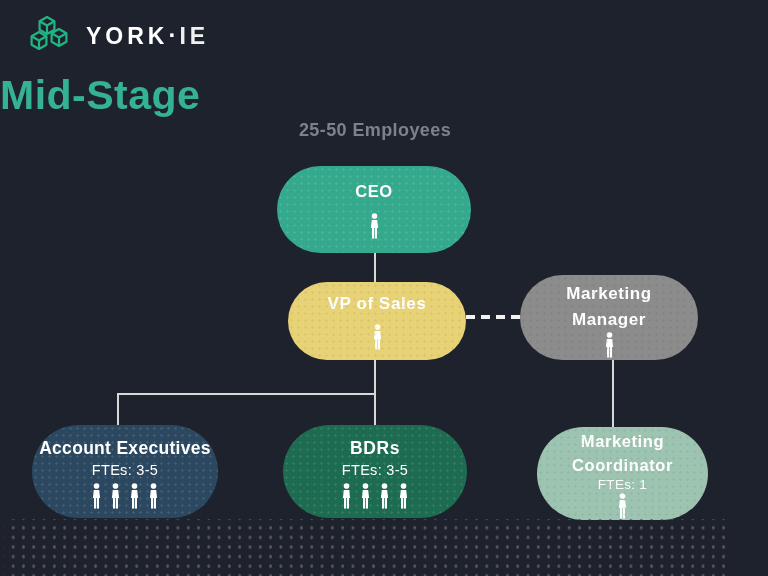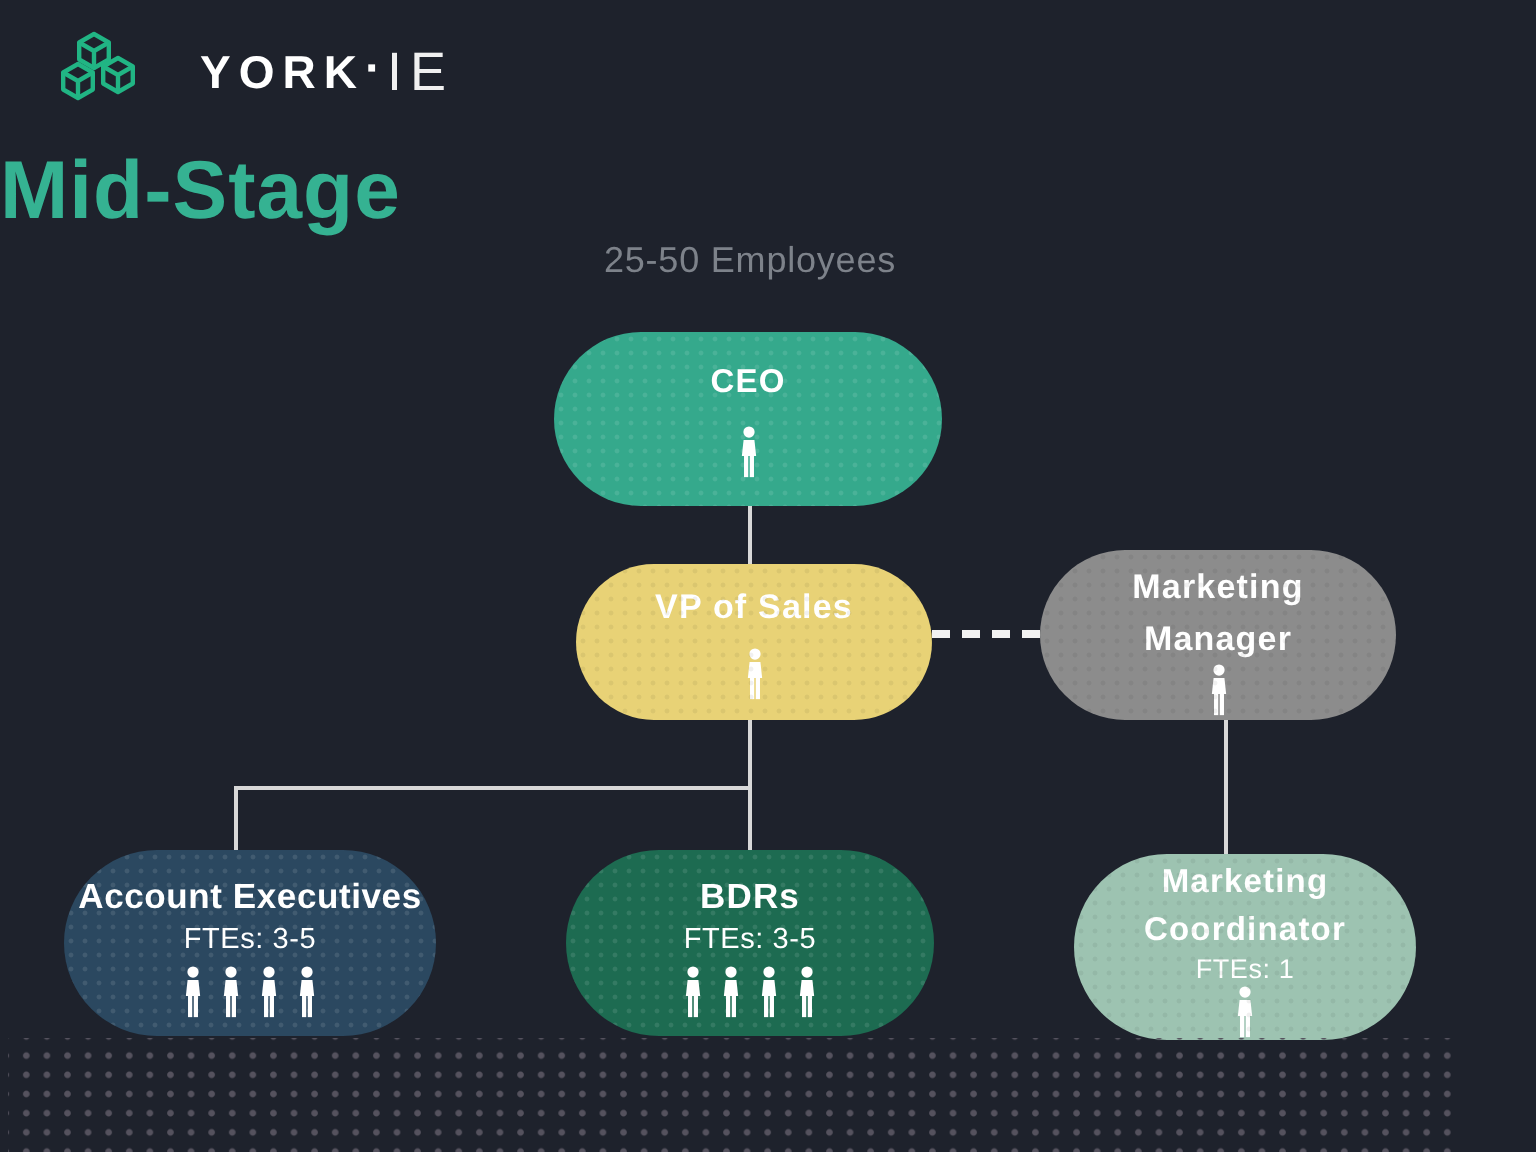--- a/index.html
+++ b/index.html
@@ -5,36 +5,36 @@
   html,body{margin:0;padding:0;}
   body{
     width:768px;height:576px;overflow:hidden;
     background:#1e222c;
     font-family:"Liberation Sans","DejaVu Sans",sans-serif;
     -webkit-font-smoothing:antialiased;
   }
   .canvas{position:relative;width:768px;height:576px;background:#1e222c;}
 
   
-  .brand{position:absolute;left:26px;top:12px;display:flex;align-items:center;gap:28px;}
+  .brand{position:absolute;left:26px;top:12px;display:flex;align-items:center;gap:14px;}
   .brand-logo-icon{width:46px;height:48px;}
   .brand-text{display:flex;align-items:center;color:#ffffff;}
   .brand-primary{font-size:23px;font-weight:800;letter-spacing:4px;color:#ffffff;}
   .brand-dot{font-size:24px;font-weight:700;color:#ffffff;margin:0 3px 2px 0;}
-  .brand-secondary{font-size:27px;font-weight:400;letter-spacing:4px;color:#f0f0f0;}
+  .brand-secondary{font-size:23px;font-weight:700;letter-spacing:4px;color:#f0f0f0;}
 
   
   .page-title{
     position:absolute;left:0;top:72px;width:750px;margin:0;
     text-align:left;font-size:41px;font-weight:800;letter-spacing:.5px;
     color:#35b292;
   }
   .page-subtitle{
     position:absolute;left:0;top:120px;width:750px;margin:0;
-    text-align:center;font-size:18px;font-weight:400;color:#7d828a;letter-spacing:.4px;
+    text-align:center;font-size:18px;font-weight:700;color:#7d828a;letter-spacing:.4px;
   }
 
   
   .line{position:absolute;background:#d8d8d8;}
   .line-ceo-vp{left:374px;top:253px;width:2px;height:30px;}
   .line-vp-down{left:374px;top:359px;width:2px;height:66px;}
   .line-branch-h{left:117px;top:393px;width:259px;height:2px;}
   .line-ae-drop{left:117px;top:393px;width:2px;height:32px;}
   .line-mm-mc{left:612px;top:359px;width:2px;height:68px;}
   .line-dashed{

